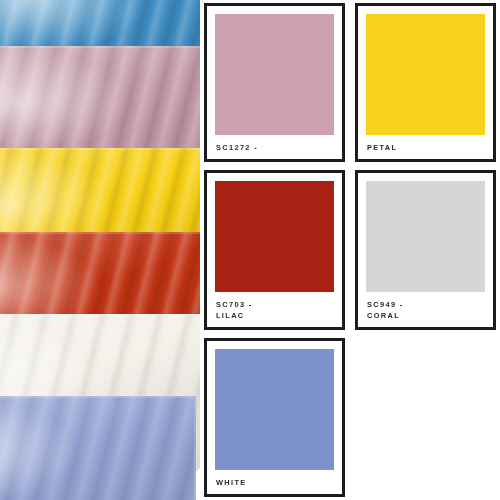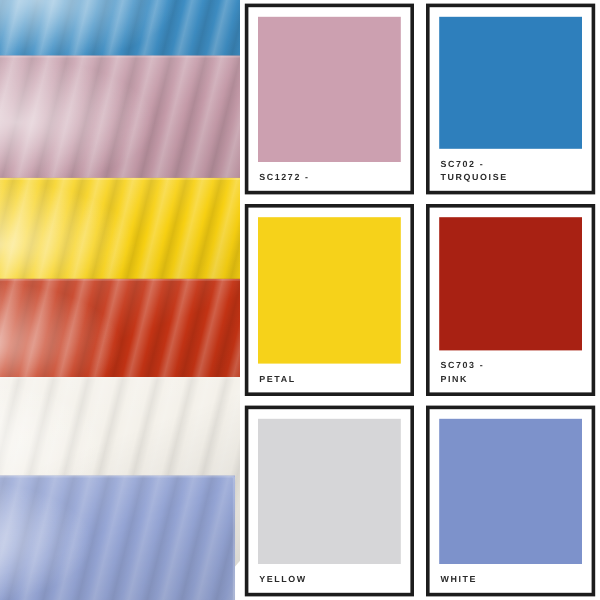--- a/index.html
+++ b/index.html
@@ -166,47 +166,41 @@
 
   <div class="grid-panel">
 
     <div class="card">
       <div class="swatch" style="background-color: rgb(204, 160, 176);"></div>
       <div class="card-caption">
         <span class="caption-line">SC1272 -</span>
       </div>
     </div>
 
-    <div class="card">
-      <div class="swatch" style="background-color: rgb(46, 127, 188);"></div>
-      <div class="card-caption">
-        <span class="caption-line">SC702 -</span>
-        <span class="caption-line">TURQUOISE</span>
-      </div>
-    </div>
 
     <div class="card">
       <div class="swatch" style="background-color: rgb(246, 210, 26);"></div>
       <div class="card-caption">
         <span class="caption-line">PETAL</span>
       </div>
     </div>
 
     <div class="card">
       <div class="swatch" style="background-color: rgb(168, 33, 19);"></div>
       <div class="card-caption">
         <span class="caption-line">SC703 -</span>
-        <span class="caption-line">PINK</span>
+        <span class="caption-line">LILAC</span>
       </div>
     </div>
 
     <div class="card">
       <div class="swatch" style="background-color: rgb(214, 214, 216);"></div>
       <div class="card-caption">
-        <span class="caption-line">YELLOW</span>
+        <span class="caption-line">SC949 -</span>
+        <span class="caption-line">CORAL</span>
       </div>
     </div>
 
     <div class="card">
       <div class="swatch" style="background-color: rgb(125, 146, 203);"></div>
       <div class="card-caption">
         <span class="caption-line">WHITE</span>
       </div>
     </div>
 

